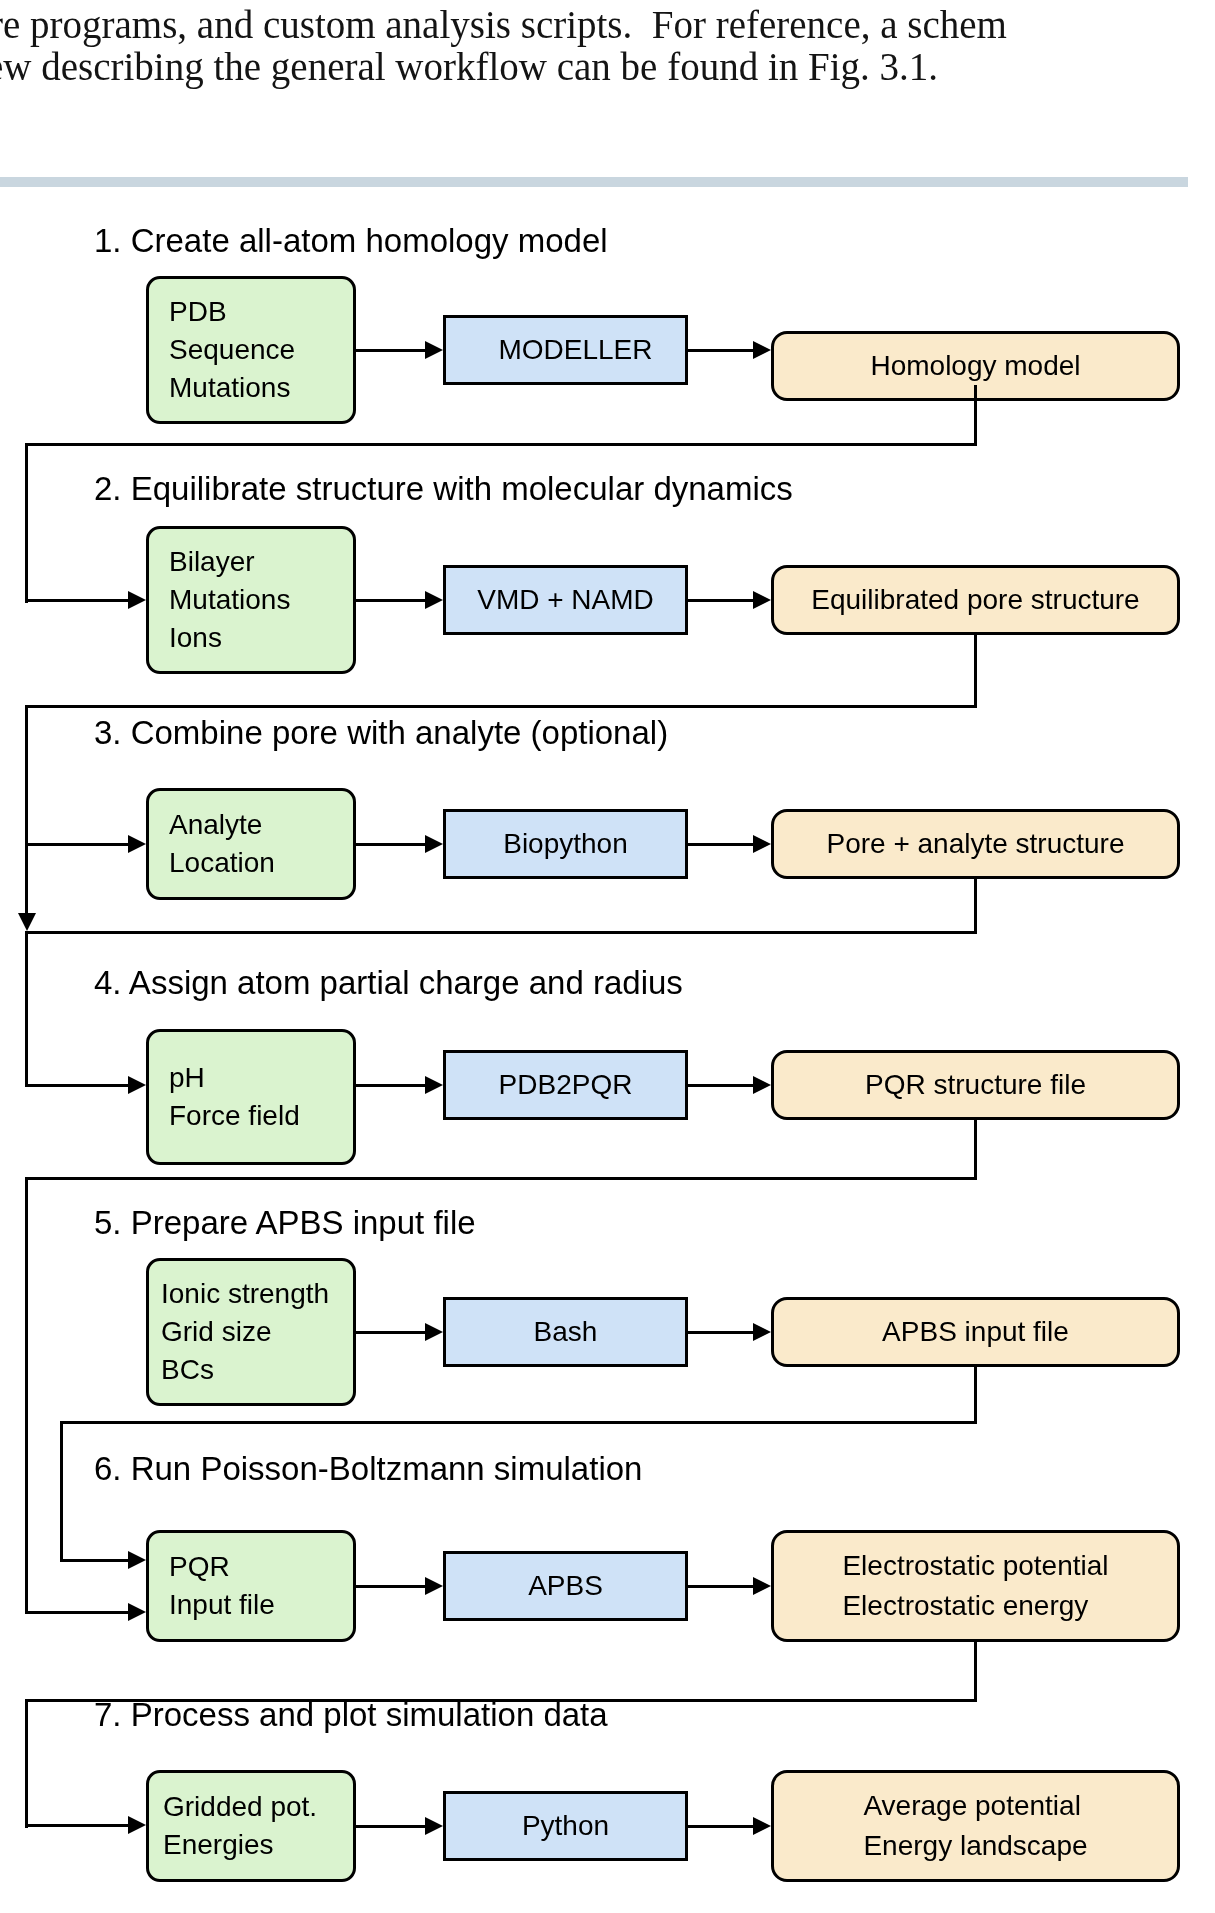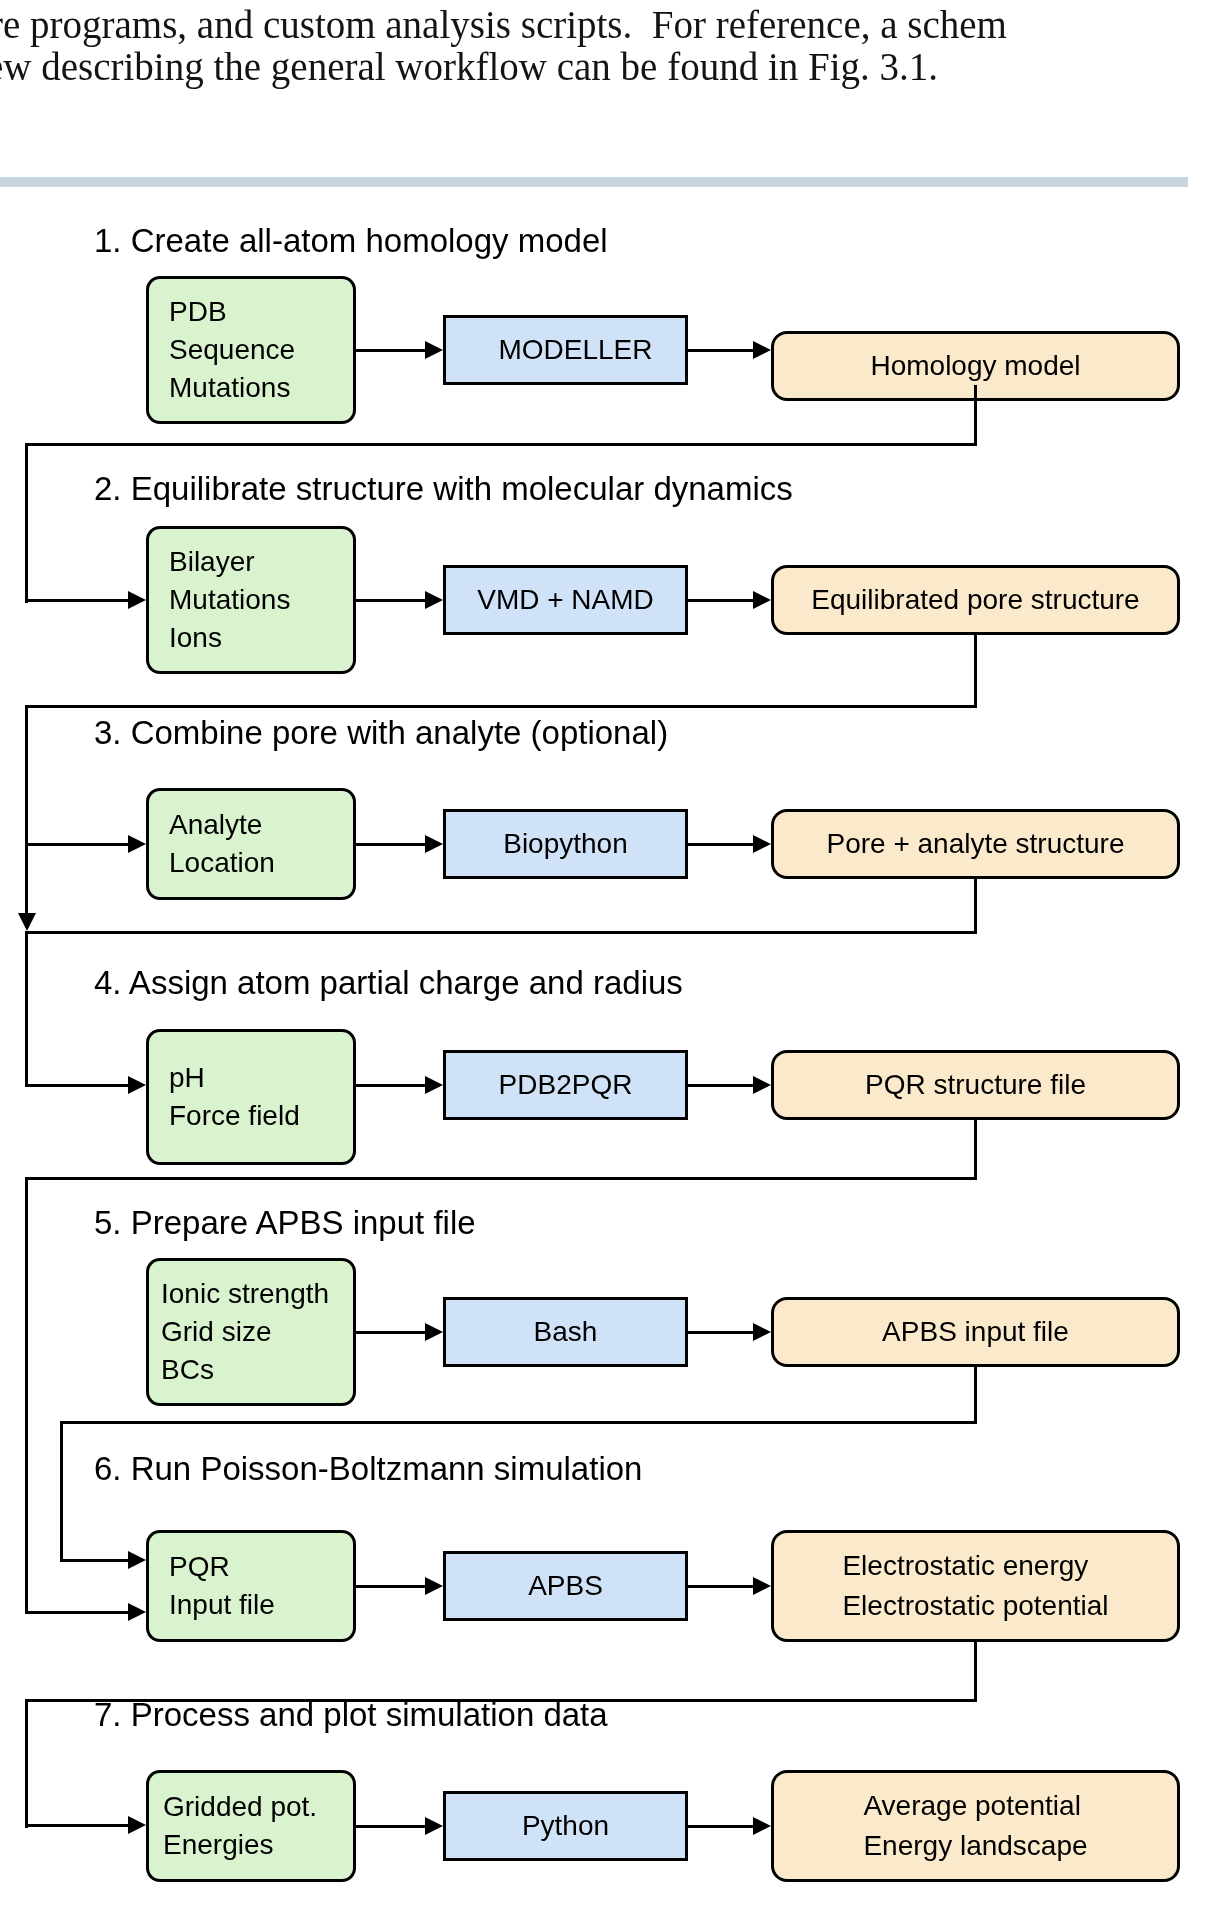--- a/index.html
+++ b/index.html
@@ -158,22 +158,22 @@
   <div class="ar" style="left:128px;top:1551px;"></div>
 
   <div class="heading" style="top:1450px;">6. Run Poisson-Boltzmann simulation</div>
   <div class="gbox" style="top:1530px;height:112px;">
     <div>PQR</div>
     <div>Input file</div>
   </div>
   <div class="bbox" style="top:1551px;">APBS</div>
   <div class="obox" style="top:1530px;height:112px;">
     <div class="olines">
+      <div>Electrostatic potential</div>
       <div>Electrostatic energy</div>
-      <div>Electrostatic potential</div>
     </div>
   </div>
   <div class="hl" style="left:356px;top:1585px;width:69px;"></div>
   <div class="ar" style="left:425px;top:1577px;"></div>
   <div class="hl" style="left:688px;top:1585px;width:65px;"></div>
   <div class="ar" style="left:753px;top:1577px;"></div>
 
   <div class="vl" style="left:974px;top:1642px;height:60px;"></div>
   <div class="hl" style="left:25px;top:1699px;width:952px;"></div>
   <div class="vl" style="left:25px;top:1699px;height:129px;"></div>

